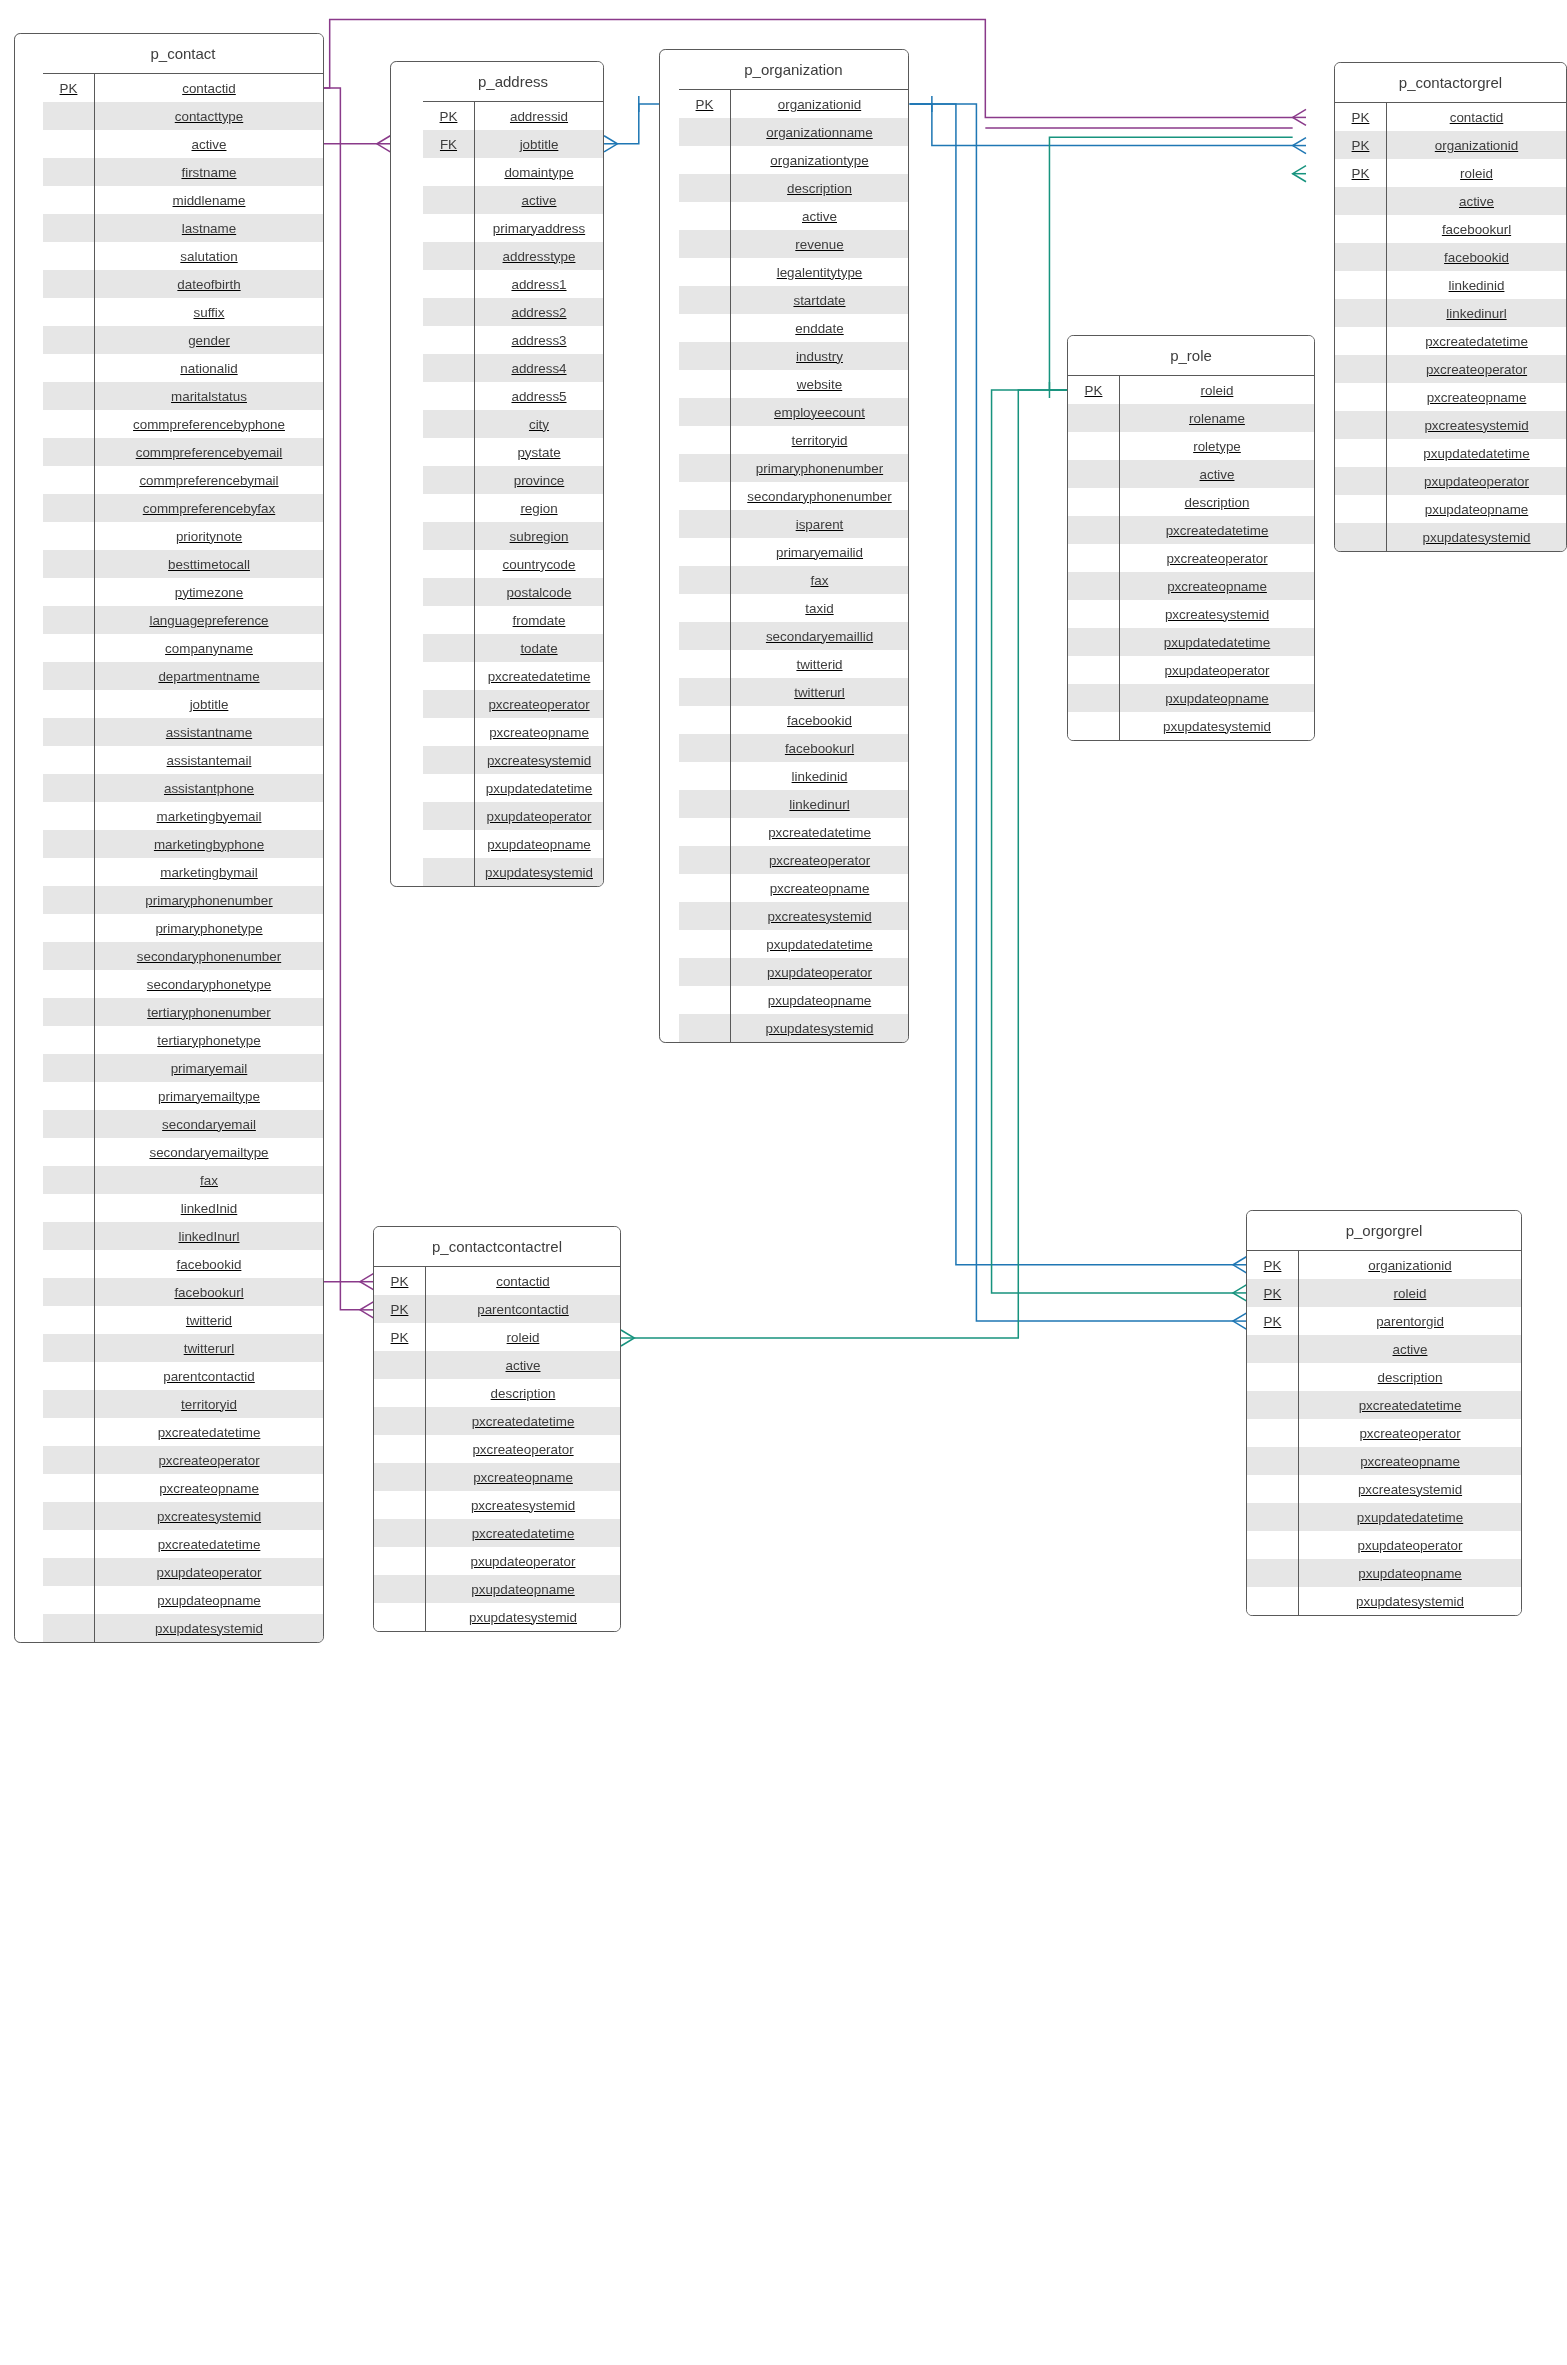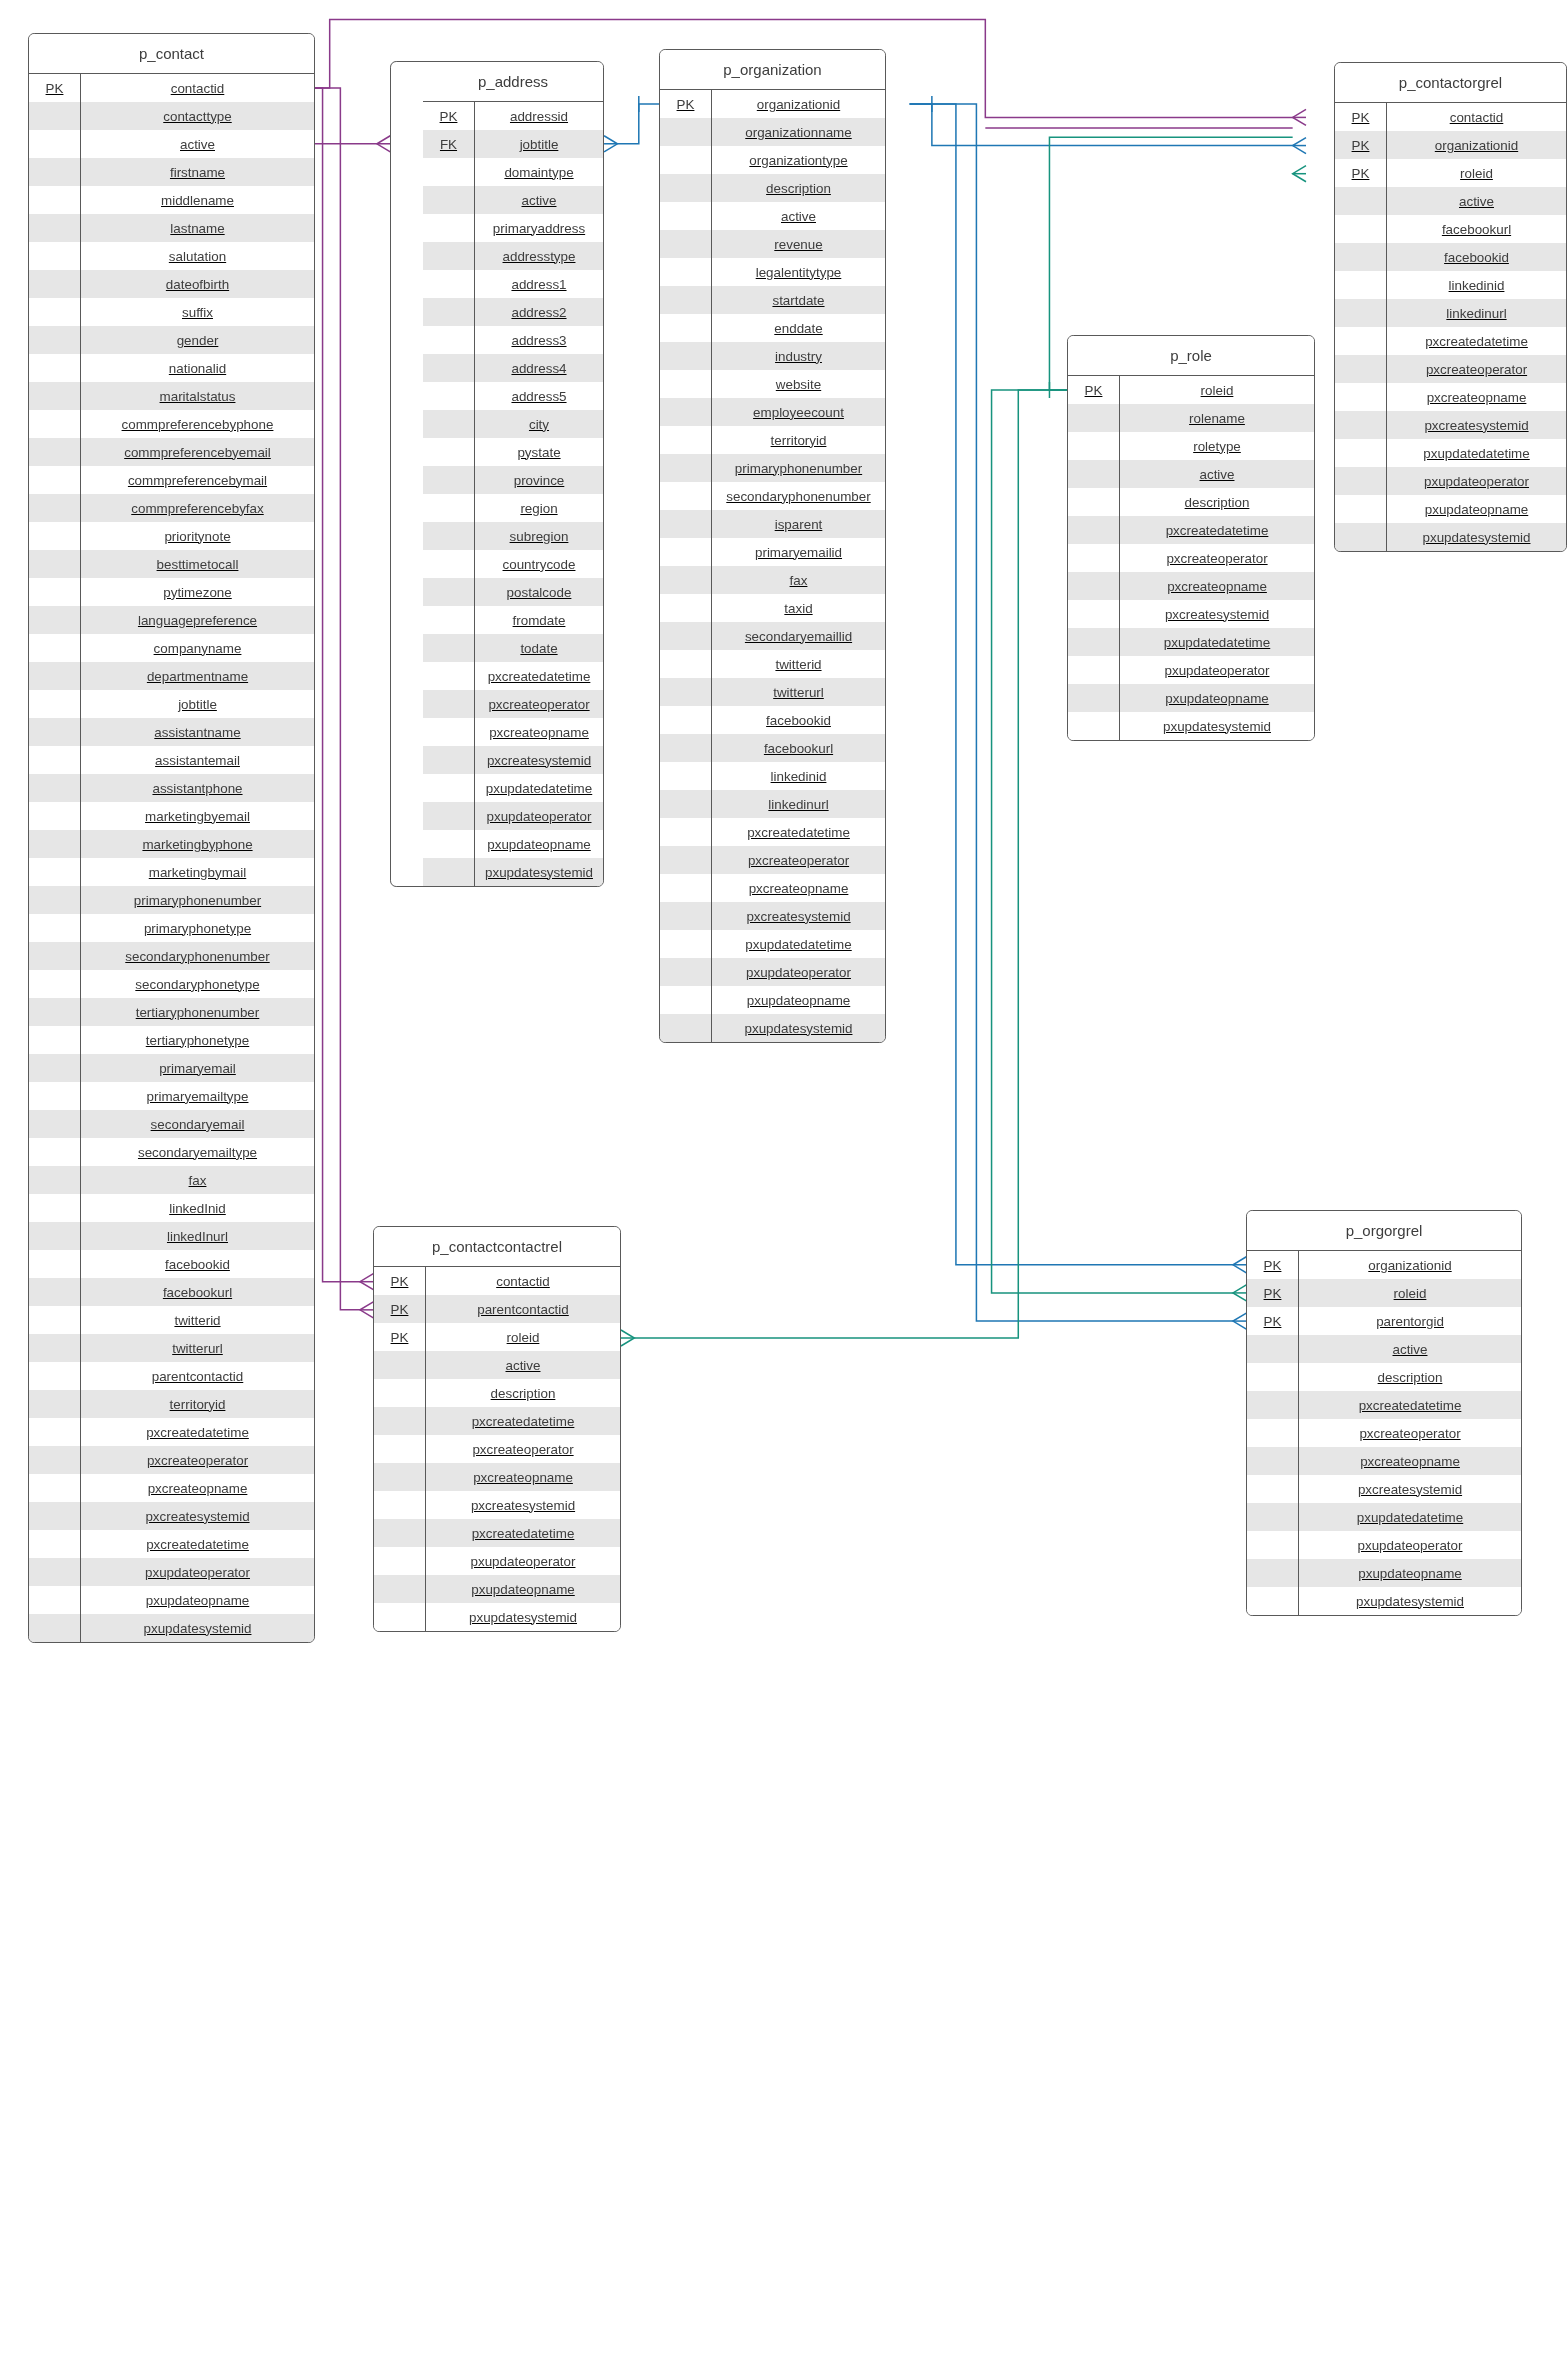--- a/index.html
+++ b/index.html
@@ -119,21 +119,21 @@
       <line x1="1451" y1="195" x2="1466" y2="195" stroke="#17937e" stroke-width="1.7"></line>
       <line x1="1178" y1="428.8" x2="1178" y2="446.8" stroke="#17937e" stroke-width="1.7"></line>
       <polyline points="1198,437.8 1143,437.8 1143,1502 712,1502" fill="none" stroke="#17937e" stroke-width="1.7" stroke-linejoin="miter"></polyline>
       <polyline points="697,1493 712,1502 697,1511" fill="none" stroke="#17937e" stroke-width="1.7" stroke-linejoin="miter"></polyline>
       <line x1="712" y1="1502" x2="697" y2="1502" stroke="#17937e" stroke-width="1.7"></line>
       <polyline points="1198,437.8 1113,437.8 1113,1451.3999999999999 1384,1451.3999999999999" fill="none" stroke="#17937e" stroke-width="1.7" stroke-linejoin="miter"></polyline>
       <polyline points="1399,1442.3999999999999 1384,1451.3999999999999 1399,1460.3999999999999" fill="none" stroke="#17937e" stroke-width="1.7" stroke-linejoin="miter"></polyline>
       <line x1="1384" y1="1451.3999999999999" x2="1399" y2="1451.3999999999999" stroke="#17937e" stroke-width="1.7"></line>
     </svg>
   <div id="entities-layer">
-      <div class="entity" style="left: 28px; top: 33px; width: 287px;">
+      <div class="entity" style="left: 14px; top: 33px; width: 310px; padding-left: 28px;">
         <div class="entity-title">p_contact</div>
         <div class="rows">
           <div class="row">
             <div class="key">PK</div>
             <div class="fname">contactid</div>
           </div>
           <div class="row alt">
             <div class="key"></div>
             <div class="fname">contacttype</div>
           </div>
@@ -465,21 +465,21 @@
           <div class="row">
             <div class="key"></div>
             <div class="fname">pxupdateopname</div>
           </div>
           <div class="row alt">
             <div class="key"></div>
             <div class="fname">pxupdatesystemid</div>
           </div>
         </div>
       </div>
-      <div class="entity" style="left: 659px; top: 49px; width: 227px;">
+      <div class="entity" style="left: 659px; top: 49px; width: 250px; padding-left: 19px;">
         <div class="entity-title">p_organization</div>
         <div class="rows">
           <div class="row">
             <div class="key">PK</div>
             <div class="fname">organizationid</div>
           </div>
           <div class="row alt">
             <div class="key"></div>
             <div class="fname">organizationname</div>
           </div>

